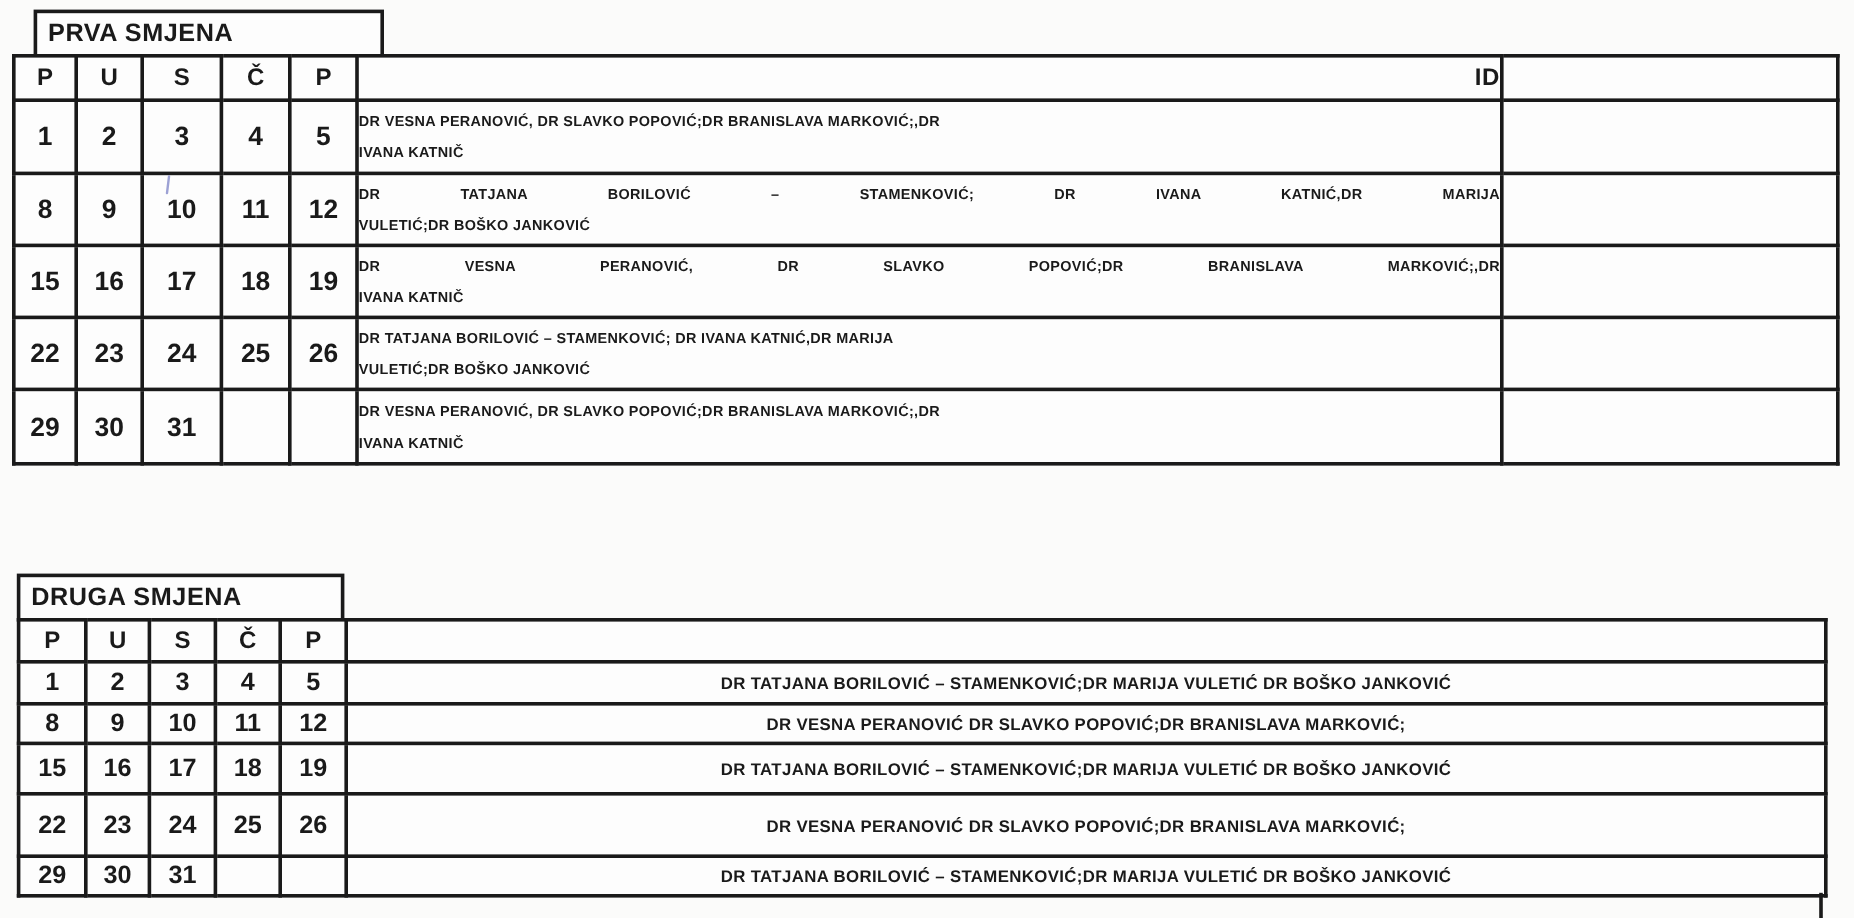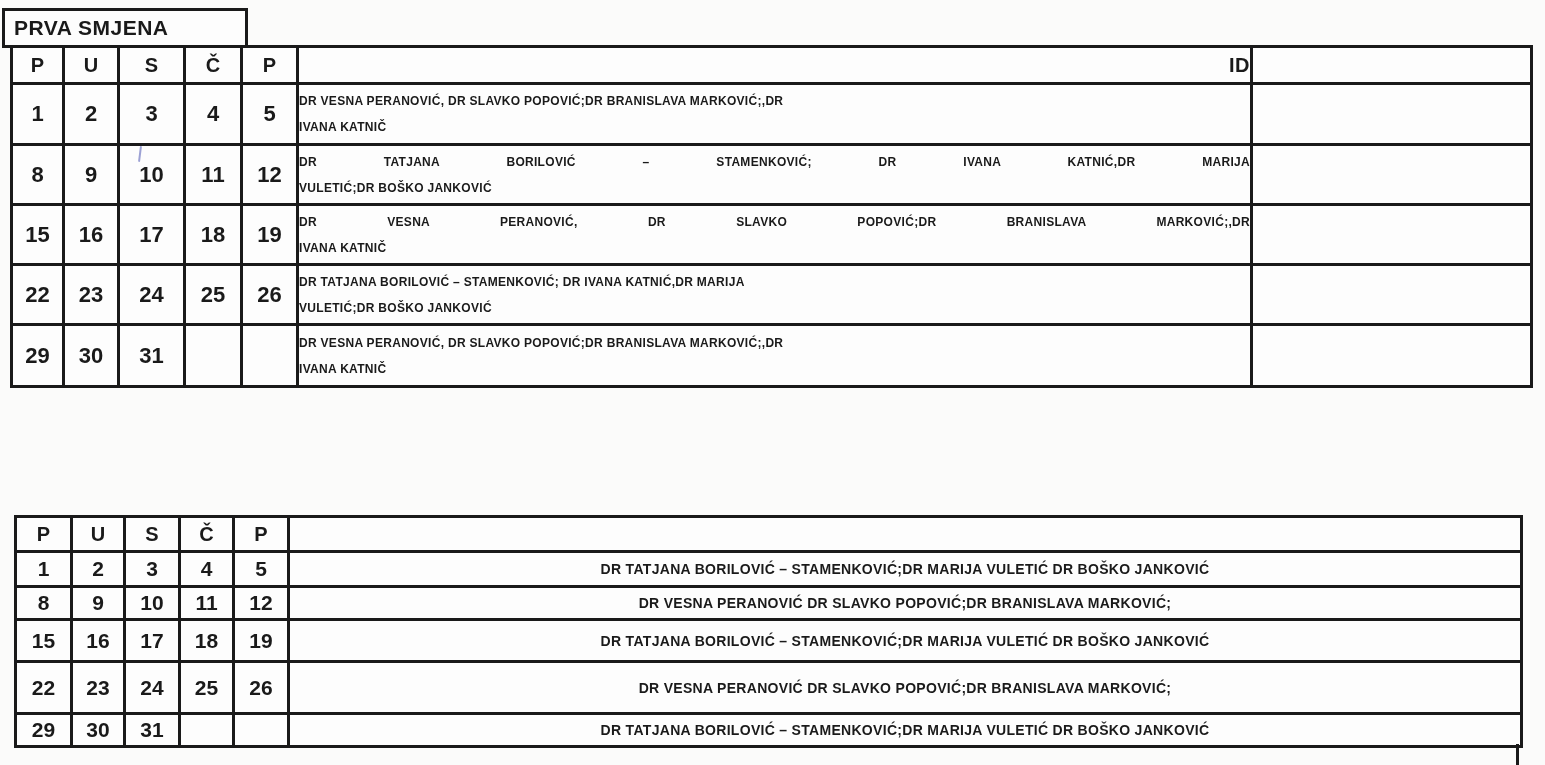--- a/index.html
+++ b/index.html
@@ -63,21 +63,21 @@
   .edge-stub {
     position: absolute; left: 1516px; top: 744px;
     width: 3px; height: 21px; background: #1a1a1a;
   }
 </style>
 </head>
 <body>
 
 <div class="page">
 
-  <div class="title-box" style="left:2px; top:8px; width:246px; height:40px;">
+  <div class="title-box" style="left:28px; top:8px; width:292px; height:40px;">
     <span>PRVA SMJENA</span>
   </div>
 
   <table class="sched" style="left:10px; top:45px; width:1520px;">
     <colgroup>
       <col style="width:52px">
         <col style="width:55px">
         <col style="width:66px">
       <col style="width:57px">
         <col style="width:56px">
@@ -157,20 +157,23 @@
           <div class="line">DR VESNA PERANOVIĆ, DR SLAVKO POPOVIĆ;DR BRANISLAVA MARKOVIĆ;,DR</div>
           <div class="line">IVANA KATNIČ</div>
         </td>
         <td></td>
       </tr>
     </tbody>
   </table>
 
   <div class="pen-mark"></div>
 
+  <div class="title-box" style="left:14px; top:478px; width:273px; height:40px;">
+    <span>DRUGA SMJENA</span>
+  </div>
 
   <table class="sched" style="left:14px; top:515px; width:1506px;">
     <colgroup>
       <col style="width:56px">
         <col style="width:53px">
         <col style="width:55px">
       <col style="width:54px">
         <col style="width:55px">
         <col style="width:1233px">
     </colgroup>

